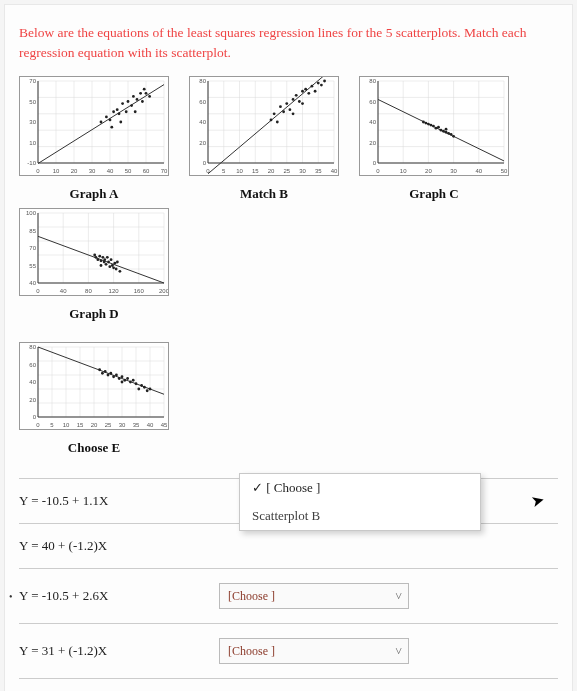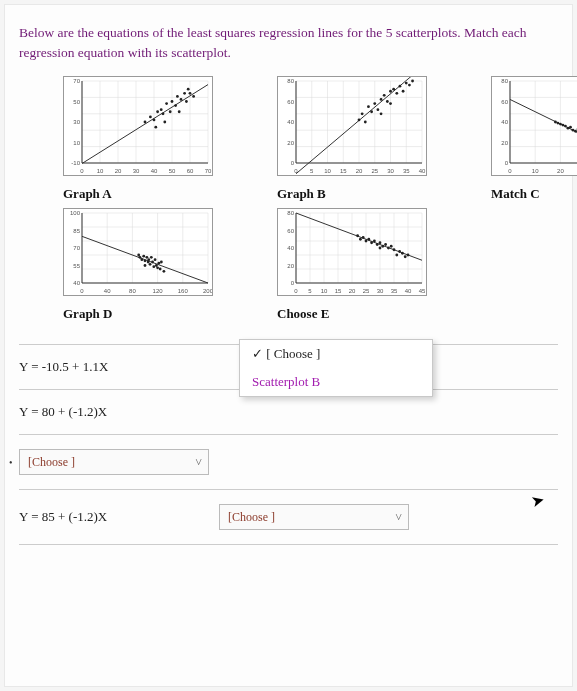--- a/index.html
+++ b/index.html
@@ -13,32 +13,32 @@
   }
   .page {
     background: #fdfdfd;
     margin: 4px;
     padding: 18px 14px 14px 14px;
     min-height: 683px;
     border: 1px solid #e8e8e8;
     position: relative;
   }
   .instructions {
-    color: #701a75;
+    color: #ef4444;
     font-size: 13.5px;
     line-height: 1.45;
     margin-bottom: 14px;
   }
   .graph-row {
     display: flex;
     gap: 20px;
     margin-bottom: 4px;
     align-items: flex-start;
   }
-  .graph-cell { display: flex; flex-direction: column; align-items: flex-start; margin-left: 44px; }
+  .graph-cell { display: flex; flex-direction: column; align-items: center; }
   .graph-box {
     width: 150px; height: 100px;
     background: #fff;
     border: 1px solid #999;
     position: relative;
     overflow: hidden;
   }
   .graph-box.small { width: 150px; height: 88px; }
   .graph-label {
     font-family: Georgia, serif;
@@ -82,31 +82,31 @@
     cursor: pointer;
   }
   .select-box .chev {
     position: absolute; right: 6px; top: 50%; transform: translateY(-50%);
     color: #666;
   }
   .dropdown-panel {
     position: absolute;
     left: 220px;
     top: -6px;
-    width: 194px;
+    width: 242px;
     background: #fff;
     border: 1px solid #c8c8c8;
     box-shadow: 3px 3px 6px rgba(0,0,0,0.18);
     z-index: 50;
     font-family: Georgia, serif;
   }
   .dd-item {
     padding: 6px 12px;
     font-size: 13px;
-    color: #a21caf;
+    color: #404040;
     cursor: pointer;
   }
   .dd-item.sel::before {
     content: "✓ ";
     color: #222;
   }
   .dd-item.sel { color: #222; }
   .bullet {
     position: absolute;
     left: -10px;
@@ -247,21 +247,21 @@
             <circle class="data-pt" cx="112.5" cy="14.25" r="1.4"></circle>
             <circle class="data-pt" cx="112.5" cy="26.550000000000004" r="1.4"></circle>
             <circle class="data-pt" cx="115.65" cy="12.200000000000003" r="1.4"></circle>
             <circle class="data-pt" cx="118.80000000000001" cy="16.299999999999997" r="1.4"></circle>
             <circle class="data-pt" cx="121.94999999999999" cy="9.125" r="1.4"></circle>
             <circle class="data-pt" cx="125.1" cy="14.25" r="1.4"></circle>
             <circle class="data-pt" cx="128.25" cy="6.049999999999997" r="1.4"></circle>
             <circle class="data-pt" cx="131.4" cy="8.100000000000009" r="1.4"></circle>
             <circle class="data-pt" cx="134.55" cy="4" r="1.4"></circle>
           </svg></div>
-      <div class="graph-label">Graph B</div>
+      <div class="graph-label">Match B</div>
     </div>
     <div class="graph-cell">
       <div class="graph-box"><svg width="148" height="98">
             <g class="grid">
               <line x1="18" y1="86" x2="144" y2="86"></line>
               <line x1="18" y1="69.6" x2="144" y2="69.6"></line>
               <line x1="18" y1="53.199999999999996" x2="144" y2="53.199999999999996"></line>
               <line x1="18" y1="36.800000000000004" x2="144" y2="36.800000000000004"></line>
               <line x1="18" y1="20.39999999999999" x2="144" y2="20.39999999999999"></line>
               <line x1="18" y1="4" x2="144" y2="4"></line>
@@ -298,25 +298,25 @@
             <circle class="data-pt" cx="75.96000000000001" cy="51.15" r="1.4"></circle>
             <circle class="data-pt" cx="78.47999999999999" cy="50.125" r="1.4"></circle>
             <circle class="data-pt" cx="81" cy="53.199999999999996" r="1.4"></circle>
             <circle class="data-pt" cx="83.52" cy="54.224999999999994" r="1.4"></circle>
             <circle class="data-pt" cx="86.04" cy="55.25" r="1.4"></circle>
             <circle class="data-pt" cx="86.04" cy="52.175000000000004" r="1.4"></circle>
             <circle class="data-pt" cx="88.56" cy="56.275000000000006" r="1.4"></circle>
             <circle class="data-pt" cx="91.08" cy="57.3" r="1.4"></circle>
             <circle class="data-pt" cx="93.6" cy="59.349999999999994" r="1.4"></circle>
           </svg></div>
-      <div class="graph-label">Match C</div>
+      <div class="graph-label">Graph C</div>
     </div>
   </div>
 
-  <div class="graph-row" style="margin-top:6px;">
+  <div class="graph-row" style="margin-top:6px;flex-direction:column;">
     <div class="graph-cell">
       <div class="graph-box small"><svg width="148" height="86">
             <g class="grid">
               <line x1="18" y1="74" x2="144" y2="74"></line>
               <line x1="18" y1="60" x2="144" y2="60"></line>
               <line x1="18" y1="46" x2="144" y2="46"></line>
               <line x1="18" y1="32" x2="144" y2="32"></line>
               <line x1="18" y1="18" x2="144" y2="18"></line>
               <line x1="18" y1="4" x2="144" y2="4"></line>
               <line x1="18" y1="4" x2="18" y2="74"></line>
@@ -438,34 +438,35 @@
 
     <div class="match-row" style="border-top:1px solid #ccc;">
       <div class="eqn">Y = -10.5 + 1.1X</div>
       <div class="dropdown-panel">
         <div class="dd-item sel">[ Choose ]</div>
         <div class="dd-item">Scatterplot B</div>
       </div>
     </div>
 
     <div class="match-row">
-      <div class="eqn">Y = 80 + (-1.2)X</div>
+      <div class="eqn">Y = 40 + (-1.2)X</div>
     </div>
 
 
     <div class="match-row">
       <span class="bullet">•</span>
+      <div class="eqn">Y = -10.5 + 2.6X</div>
       <div class="select-box">
         <span>[Choose ]</span>
         <span class="chev">˅</span>
       </div>
     </div>
 
     <div class="match-row">
-      <div class="eqn">Y = 85 + (-1.2)X</div>
+      <div class="eqn">Y = 31 + (-1.2)X</div>
       <div class="select-box">
         <span>[Choose ]</span>
         <span class="chev">˅</span>
       </div>
     </div>
 
   </div>
 
   <div class="cursor-arrow">➤</div>
 

